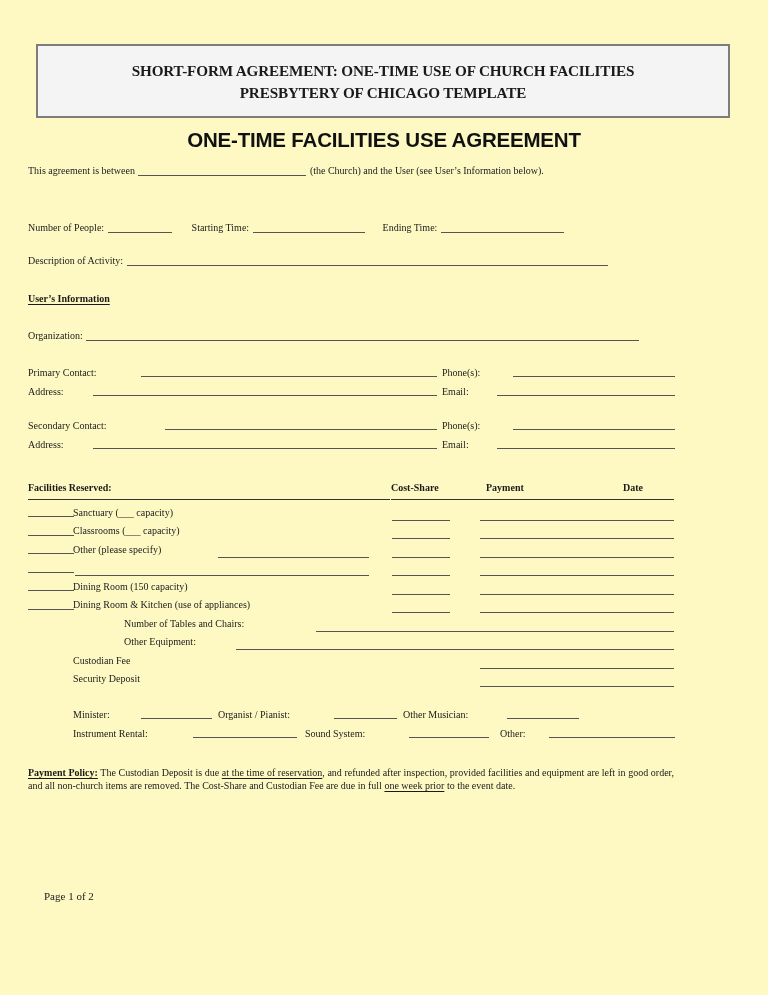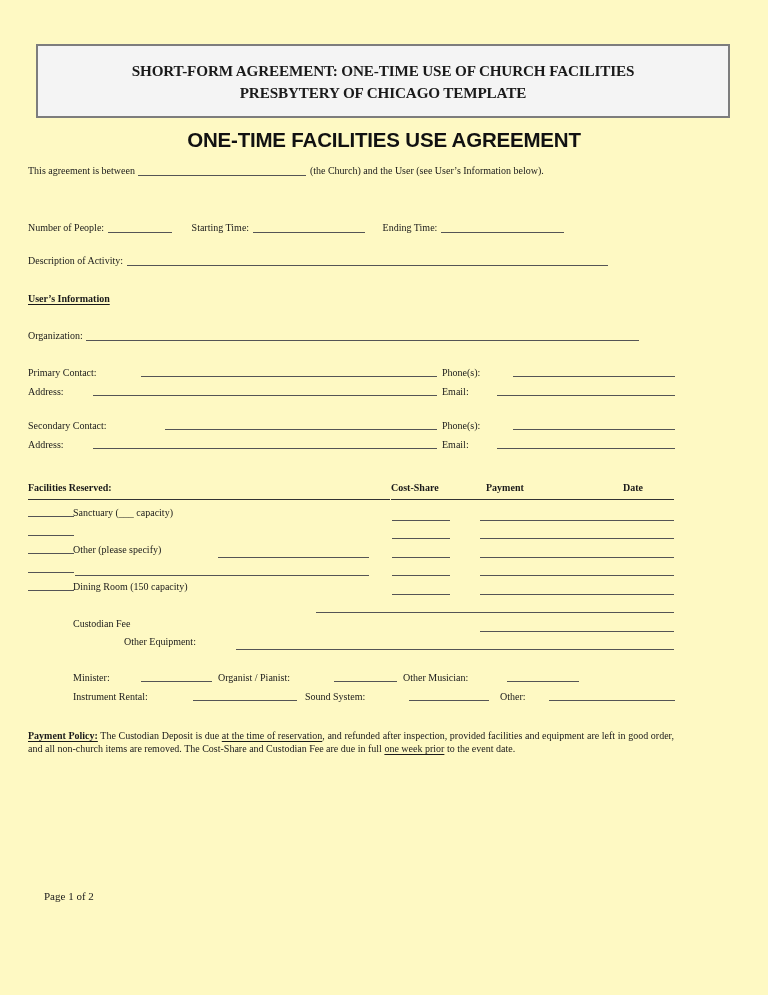--- a/index.html
+++ b/index.html
@@ -277,20 +277,23 @@
     <div class="fac-row">
       <span class="label indent">
         <span>Sanctuary (___ capacity)</span>
       </span>
       <span class="blank" style="position:absolute;left:0;top:1px"></span>
       <span class="cost-line"></span>
       <span class="pay-line"></span>
     </div>
 
     <div class="fac-row">
+      <span class="label indent">
+        <span>Classrooms (___ capacity)</span>
+      </span>
       <span class="blank" style="position:absolute;left:0;top:1px"></span>
       <span class="cost-line"></span>
       <span class="pay-line"></span>
     </div>
 
     <div class="fac-row">
       <span class="label indent">
         <span>Other (please specify)</span>
       </span>
       <span class="blank" style="position:absolute;left:0;top:1px"></span>
@@ -308,35 +311,48 @@
 
     <div class="fac-row">
       <span class="label indent">
         <span>Dining Room (150 capacity)</span>
       </span>
       <span class="blank" style="position:absolute;left:0;top:1px"></span>
       <span class="cost-line"></span>
       <span class="pay-line"></span>
     </div>
 
-
-    <div class="fac-row">
+    <div class="fac-row">
+      <span class="label indent">
+        <span>Dining Room &amp; Kitchen (use of appliances)</span>
+      </span>
+      <span class="blank" style="position:absolute;left:0;top:1px"></span>
+      <span class="cost-line"></span>
+      <span class="pay-line"></span>
+    </div>
+
+    <div class="fac-row">
+      <span class="label indent2">Number of Tables and Chairs:</span>
       <span class="wide-line" style="left:288px;width:358px"></span>
-    </div>
-
-    <div class="fac-row">
-      <span class="label indent">Custodian Fee</span>
-      <span class="pay-line"></span>
     </div>
 
     <div class="fac-row">
       <span class="label indent2">Other Equipment:</span>
       <span class="wide-line" style="left:208px;width:438px"></span>
     </div>
 
+    <div class="fac-row">
+      <span class="label indent">Custodian Fee</span>
+      <span class="pay-line"></span>
+    </div>
+
+    <div class="fac-row">
+      <span class="label indent">Security Deposit</span>
+      <span class="pay-line"></span>
+    </div>
 
     <div class="gap-md"></div>
 
 
     <div class="row" style="height:19px;margin-top:2px">
       <span style="position:absolute;left:45px;top:0">Minister:</span>
       <span class="fill" style="position:absolute;left:112px;top:1px;width:71px"></span>
       <span style="position:absolute;left:190px;top:0">Organist / Pianist:</span>
       <span class="fill" style="position:absolute;left:305px;top:1px;width:63px"></span>
       <span style="position:absolute;left:375px;top:0">Other Musician:</span>

